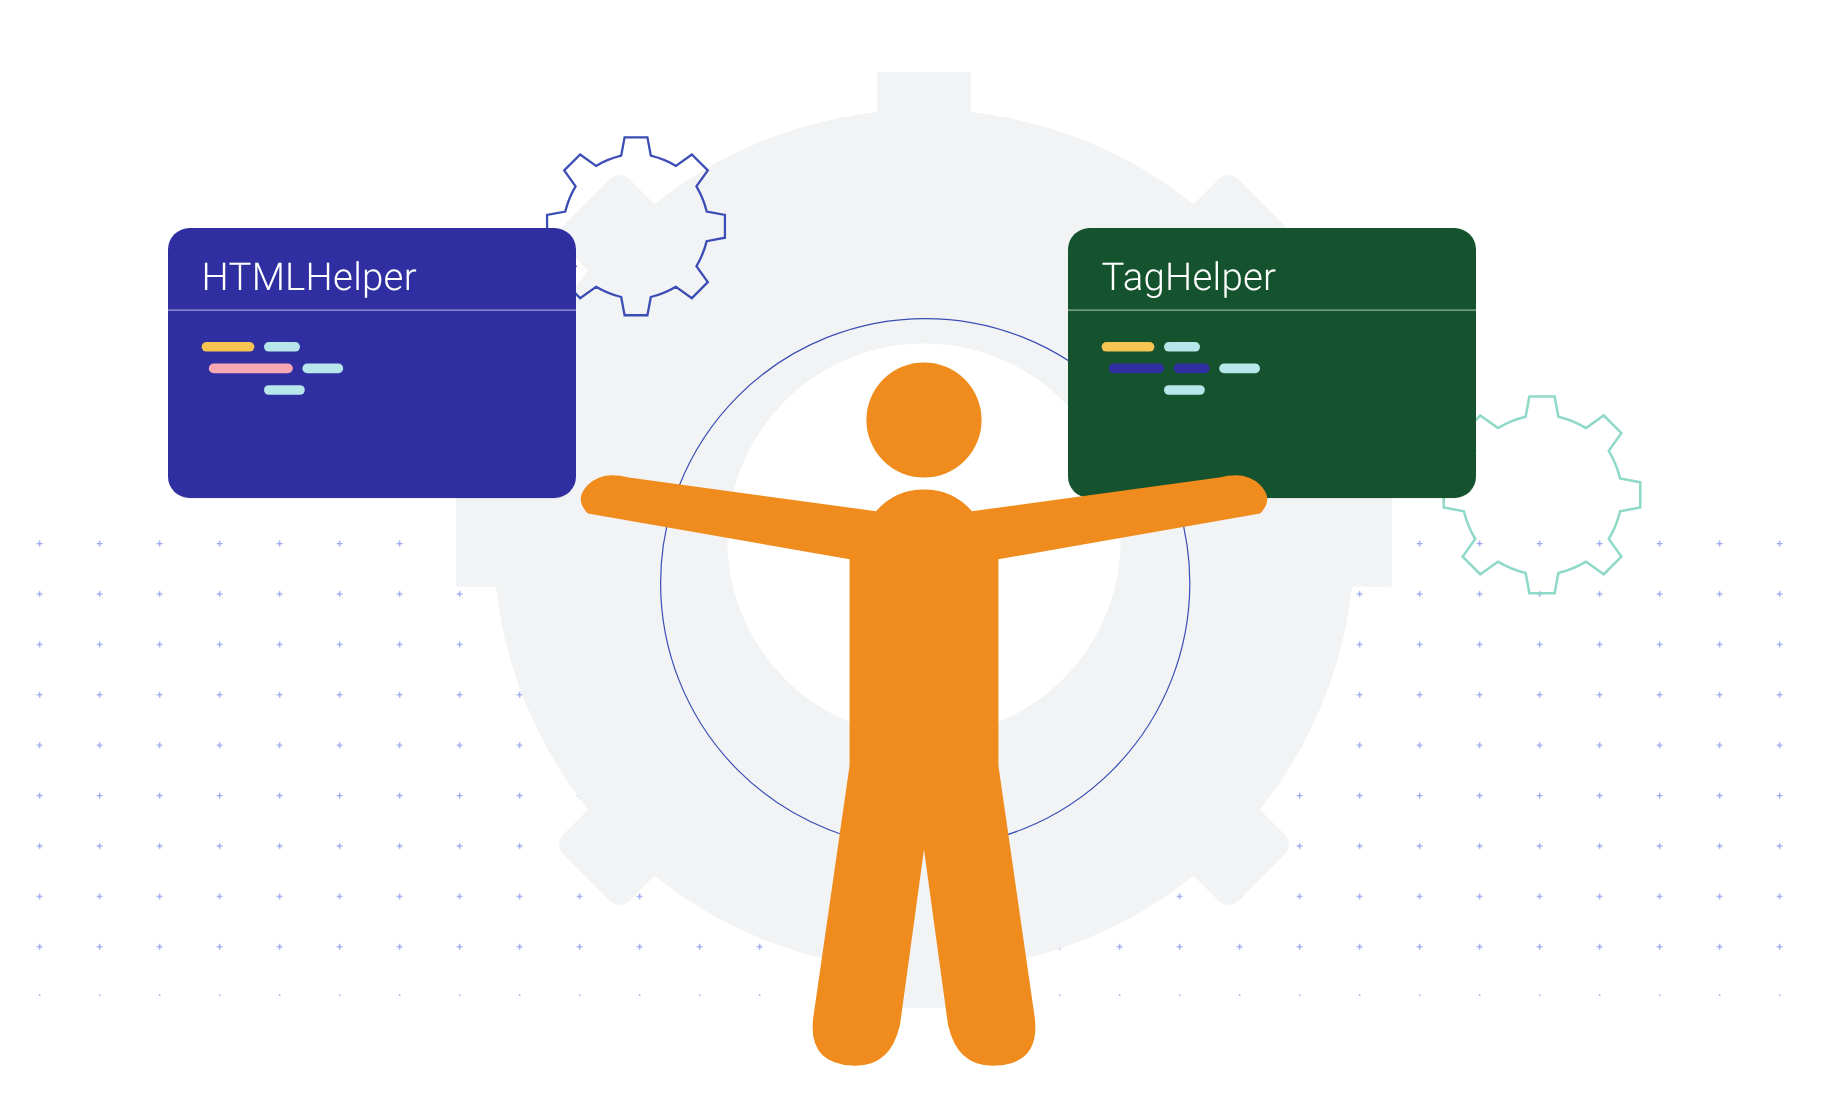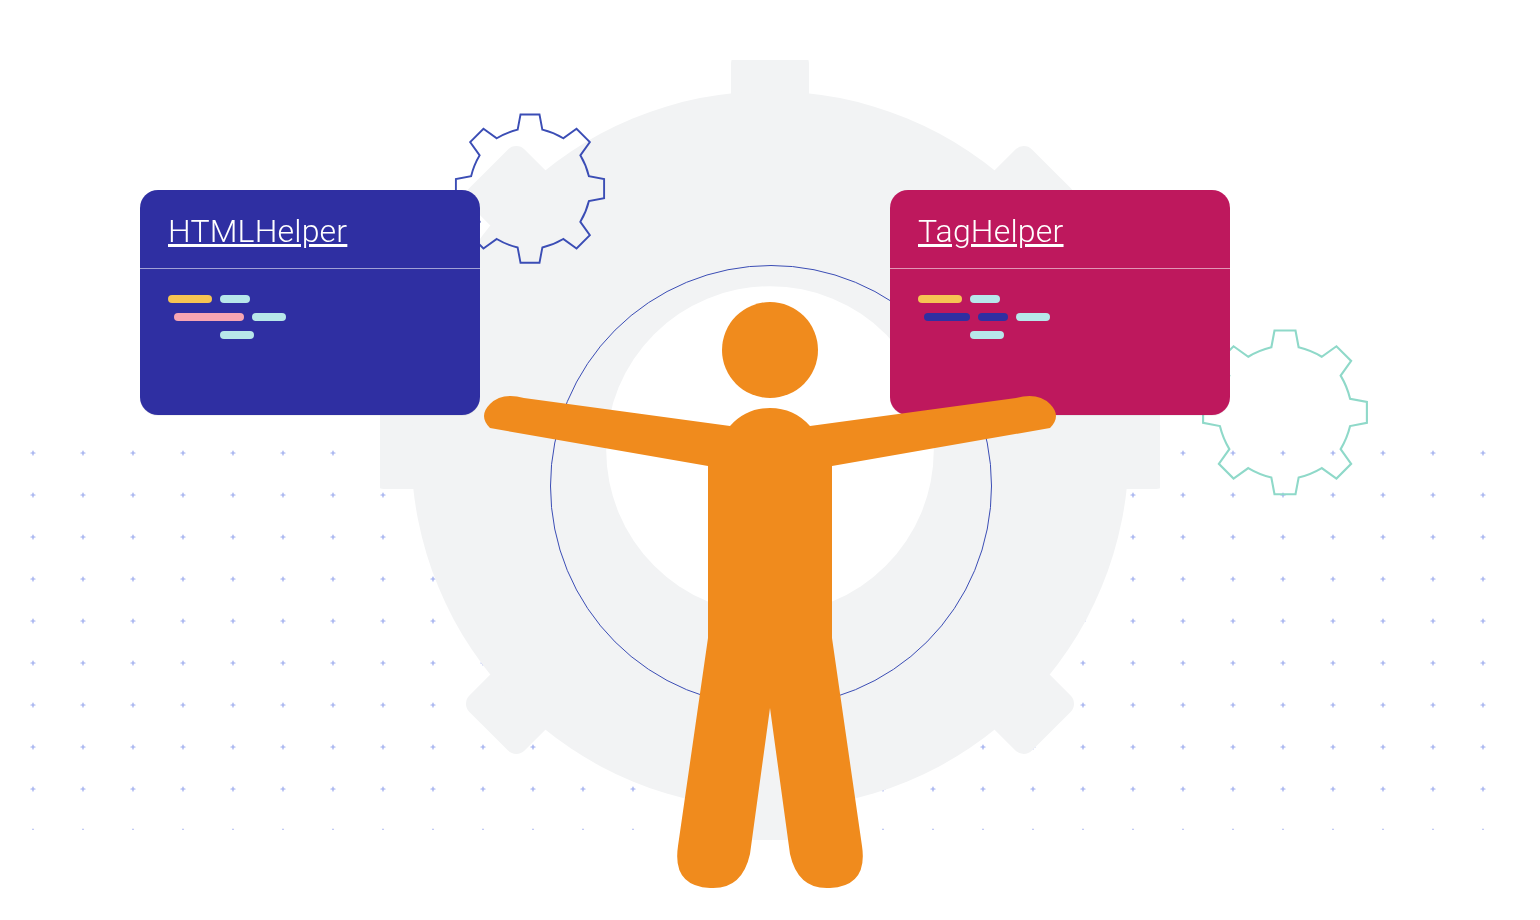--- a/index.html
+++ b/index.html
@@ -81,27 +81,26 @@
   .card {
     position: absolute;
     width: 340px;
     height: 225px;
     border-radius: 18px;
     box-shadow: 0 1px 0 rgba(0,0,0,0.05);
     overflow: hidden;
     z-index: 2;
   }
   .card .title {
-    padding: 22px 28px 18px 28px;
+    padding: 22px 28px 8px 28px;
     font-size: 32px;
     font-weight: 300;
     border-bottom: 1.5px solid rgba(255,255,255,0.55);
     color: #ffffff;
     letter-spacing: 0.2px;
-    text-decoration: underline;
   }
   .card .code-area {
     padding: 26px 28px 24px 28px;
   }
   .code-row {
     display: flex;
     gap: 8px;
     margin-bottom: 10px;
     align-items: center;
   }
@@ -121,21 +120,21 @@
   .card-left .tok-c { width: 70px; background: #f7a6b3; }
   .card-left .tok-d { width: 34px; background: #b7e7ea; }
   .card-left .tok-e { width: 34px; background: #b7e7ea; }
   .card-left .code-row.r2 { margin-left: 6px; }
   .card-left .code-row.r3 { margin-left: 52px; }
 
   
   .card-right {
     left: 890px;
     top: 190px;
-    background: #be185d;
+    background: #14532d;
   }
   .card-right .title {
     border-bottom: 1.5px solid rgba(255,255,255,0.55);
   }
   .card-right .tok-a { width: 44px; background: #f6c453; }
   .card-right .tok-b { width: 30px; background: #b7e7ea; }
   .card-right .tok-c { width: 46px; background: #2f2fa2; }
   .card-right .tok-d { width: 30px; background: #2f2fa2; }
   .card-right .tok-e { width: 34px; background: #b7e7ea; }
   .card-right .code-row.r2 { margin-left: 6px; }

